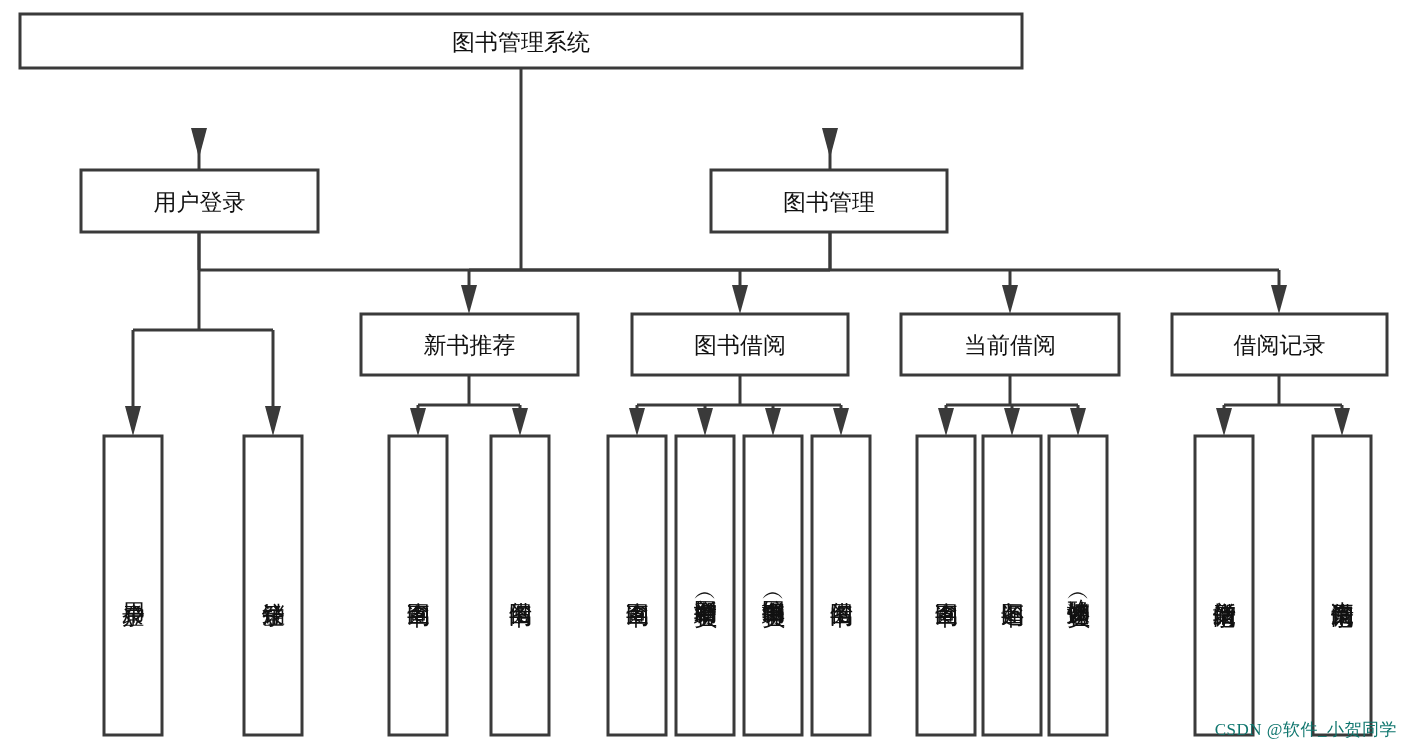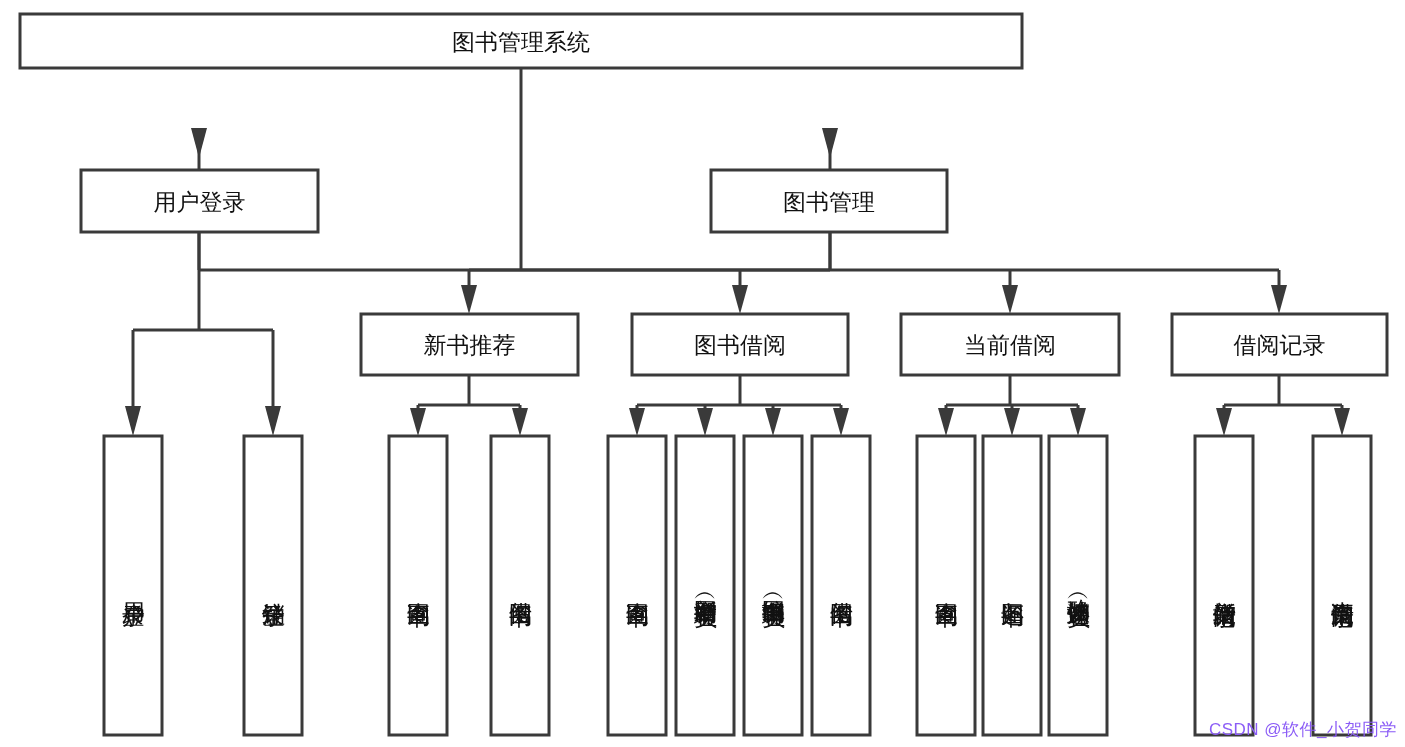--- a/index.html
+++ b/index.html
@@ -60,23 +60,23 @@
     align-items: center;
     justify-content: center;
     text-align: center;
     white-space: normal;
     pointer-events: none;
   }
   .watermark {
     position: absolute;
     right: 8px;
     bottom: 6px;
-    font-family: Liberation Sans, sans-serif;
+    font-family: Liberation Serif, serif;
     font-size: 17px;
-    color: #8b5cf6;
+    color: #0f766e;
     white-space: nowrap;
     letter-spacing: 0.5px;
   }
 </style>
 </head>
 <body>
 
 <div id="diagram-root">
 
   <svg class="canvas" viewBox="0 0 1405 747">

